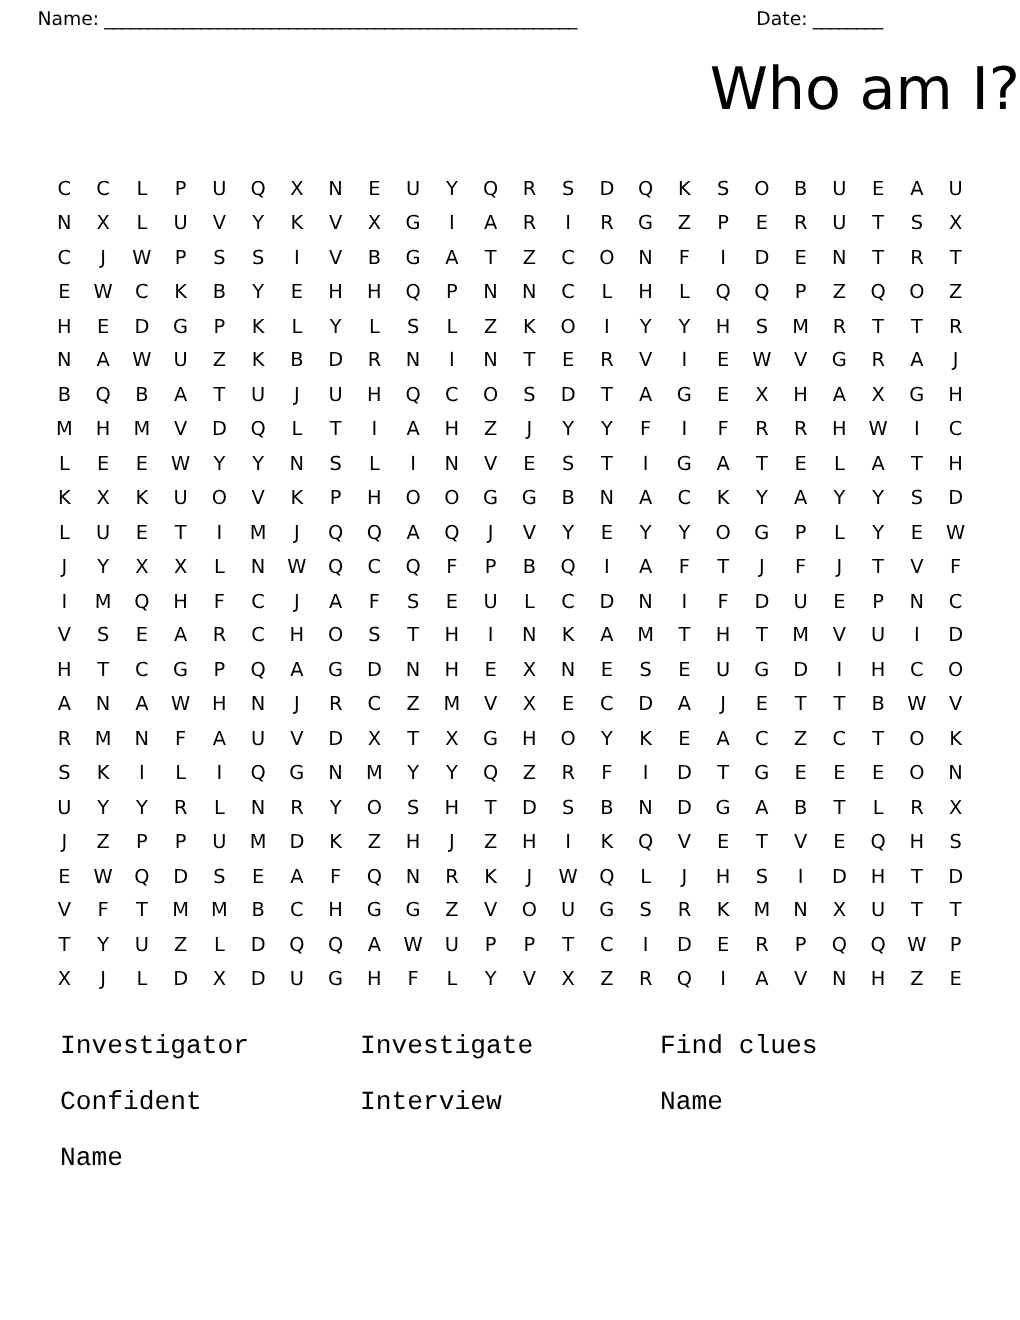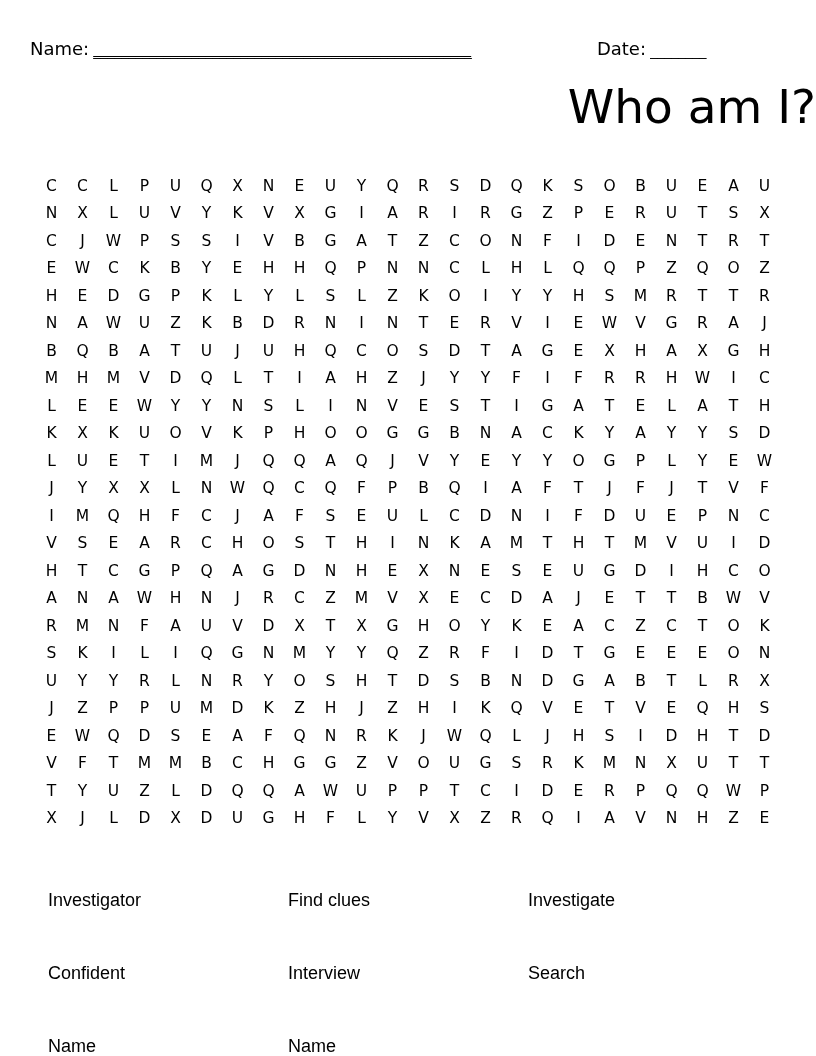--- a/index.html
+++ b/index.html
@@ -19,36 +19,34 @@
 
   
   .name-date-row {
     display: flex;
     align-items: baseline;
     padding: 6px 76px 0 30px;
     font-size: 15px;
     white-space: nowrap;
   }
   .nd-label {
-    font-size: 18px;
+    font-size: 15px;
   }
   .nd-rule {
     display: inline-block;
     letter-spacing: -0.5px;
     font-size: 15px;
   }
   .nd-name-rule {
     flex: 1 1 auto;
     overflow: hidden;
     margin: 0 4px;
-    text-decoration: underline;
   }
   .nd-date-label {
     margin-left: 14px;
-    margin-top: 32px;
   }
   .nd-date-rule {
     margin-left: 4px;
     width: 90px;
     overflow: hidden;
   }
 
   
   .puzzle-title {
     text-align: right;
@@ -81,25 +79,24 @@
 
   
   .word-list {
     margin: 24px 0 0 0;
     padding: 0 40px 0 48px;
     display: grid;
     grid-template-columns: 240px 240px 1fr;
     row-gap: 12px;
   }
   .word-item {
-    font-size: 18px;
+    font-size: 21px;
     line-height: 33px;
-    font-family: Liberation Sans, sans-serif;
+    font-family: Liberation Mono, monospace;
     color: #000;
-    margin-top: 28px;
   }
 </style>
 </head>
 <body>
 
 <div class="name-date-row">
   <span class="nd-label">Name:</span>
   <span class="nd-rule nd-name-rule">______________________________________________________</span>
   <span class="nd-label nd-date-label">Date:</span>
   <span class="nd-rule nd-date-rule">________</span>
@@ -733,20 +730,19 @@
           <td>H</td>
           <td>Z</td>
           <td>E</td>
         </tr>
       </tbody>
   </table>
 </div>
 
 <div class="word-list">
   <div class="word-item">Investigator</div>
+  <div class="word-item">Investigate</div>
   <div class="word-item">Find clues</div>
-  <div class="word-item">Investigate</div>
   <div class="word-item">Confident</div>
   <div class="word-item">Interview</div>
-  <div class="word-item">Search</div>
   <div class="word-item">Name</div>
   <div class="word-item">Name</div>
 </div>
 
 </body></html>

